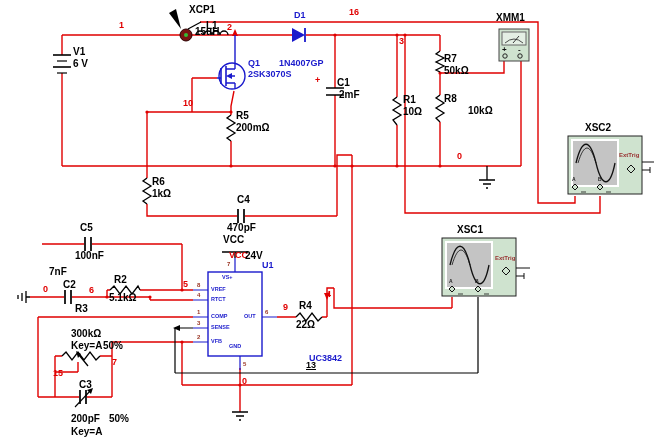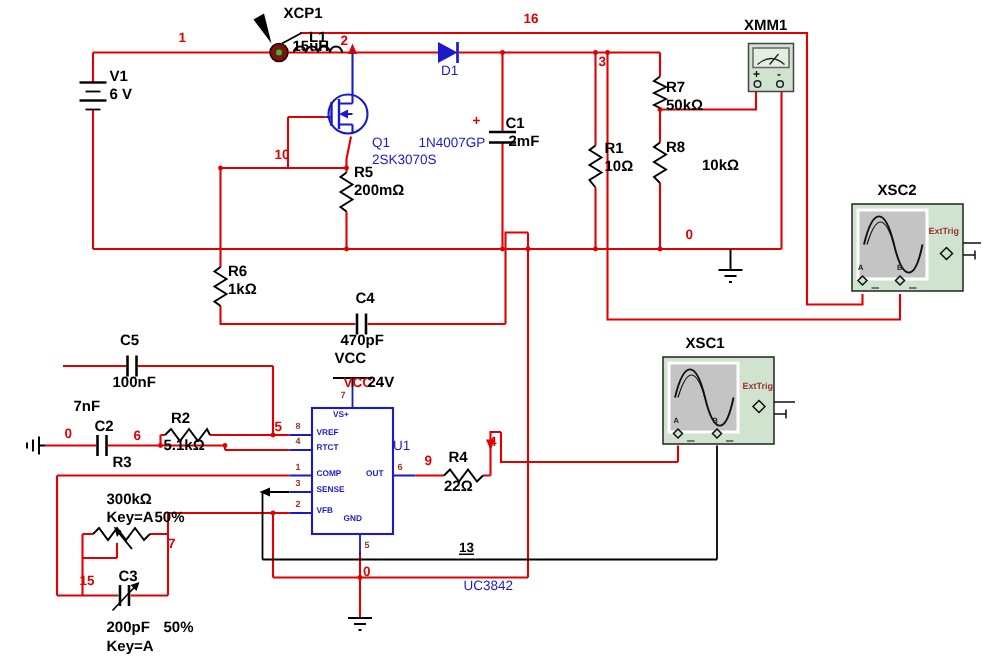--- a/index.html
+++ b/index.html
@@ -1,21 +1,21 @@
 <!DOCTYPE html>
 <html><head>
 <meta charset="utf-8">
 <style>
   html,body{margin:0;padding:0;background:#fff;}
   #canvas{position:relative;width:656px;height:448px;background:#ffffff;overflow:hidden;
           font-family:"Liberation Sans",sans-serif;}
   #wiresvg{position:absolute;left:0;top:0;}
   .t{position:absolute;white-space:nowrap;line-height:1;}
   .lbl{font-size:10px;font-weight:bold;color:#000;}
-  .blu{font-size:9px;font-weight:normal;color:#1a1acc;margin-top:32px;}
+  .blu{font-size:9px;font-weight:bold;color:#1a1acc;}
   .net{font-size:9px;font-weight:bold;color:#e00000;}
   .netk{font-size:9px;font-weight:bold;color:#000;text-decoration:underline;}
   .pin{font-size:6px;font-weight:bold;color:#993322;}
   .pname{font-size:5.5px;font-weight:bold;color:#1a1acc;}
   .tiny{font-size:6px;font-weight:bold;color:#993333;}
   .ab{font-size:5px;font-weight:bold;color:#222;}
   .pm{font-size:8px;font-weight:bold;color:#111;}
 </style>
 </head>
 <body>
@@ -247,21 +247,21 @@
 <span class="t net" style="left:349px;top:8px">16</span>
 <span class="t net" style="left:399px;top:37px">3</span>
 <span class="t net" style="left:183px;top:99px">10</span>
 <span class="t net" style="left:457px;top:152px">0</span>
 <span class="t net" style="left:43px;top:285px">0</span>
 <span class="t net" style="left:89px;top:286px">6</span>
 <span class="t net" style="left:183px;top:280px">5</span>
 <span class="t net" style="left:283px;top:303px">9</span>
 <span class="t net" style="left:326px;top:290px">4</span>
 <span class="t net" style="left:112px;top:358px">7</span>
-<span class="t net" style="left:53px;top:383px">15</span>
+<span class="t net" style="left:53px;top:369px">15</span>
 <span class="t net" style="left:242px;top:377px">0</span>
 <span class="t netk" style="left:306px;top:361px">13</span>
 
 <span class="t lbl" style="left:496px;top:13px">XMM1</span>
 <span class="t pm" style="left:502px;top:46px">+</span>
 <span class="t pm" style="left:518px;top:46px">-</span>
 <span class="t lbl" style="left:585px;top:123px">XSC2</span>
 <span class="t tiny" style="left:619px;top:152px">ExtTrig</span>
 <span class="t ab" style="left:572px;top:177px">A</span>
 <span class="t ab" style="left:598px;top:177px">B</span>

